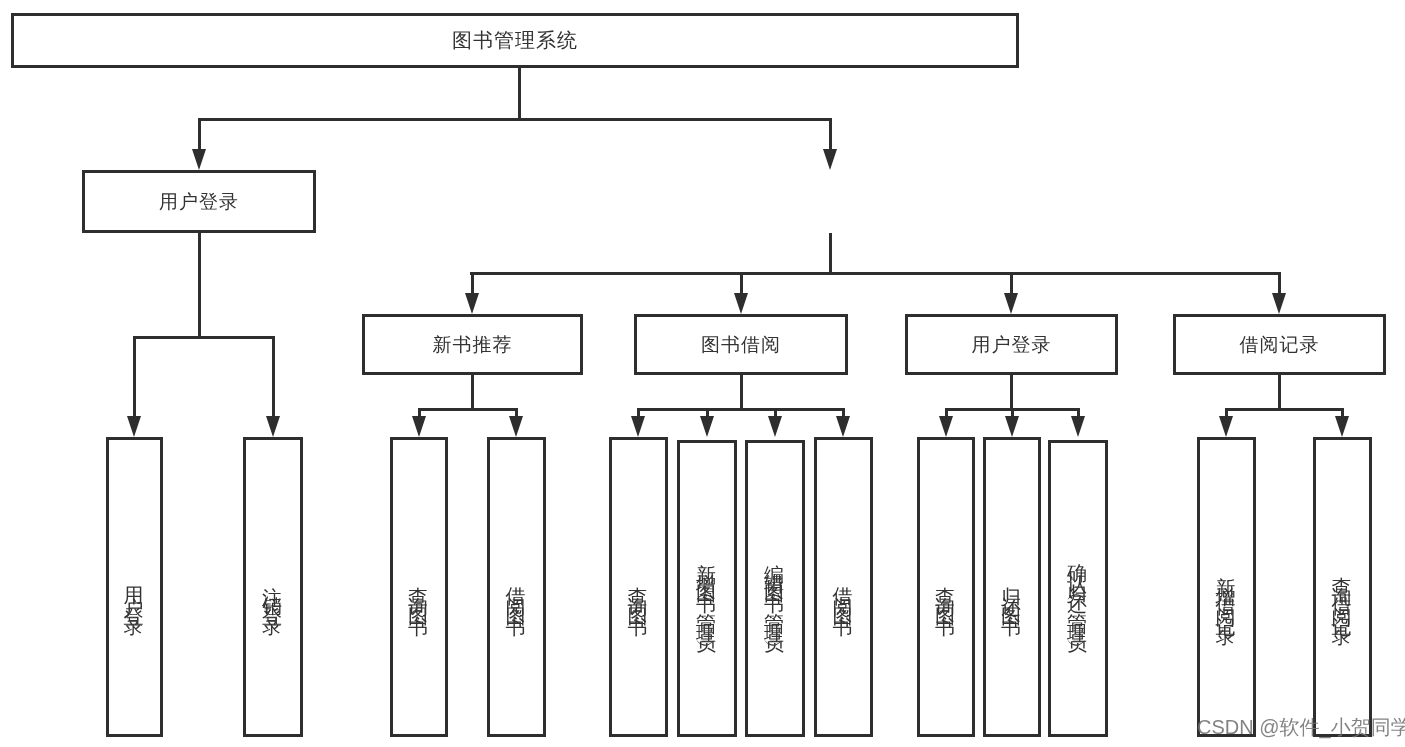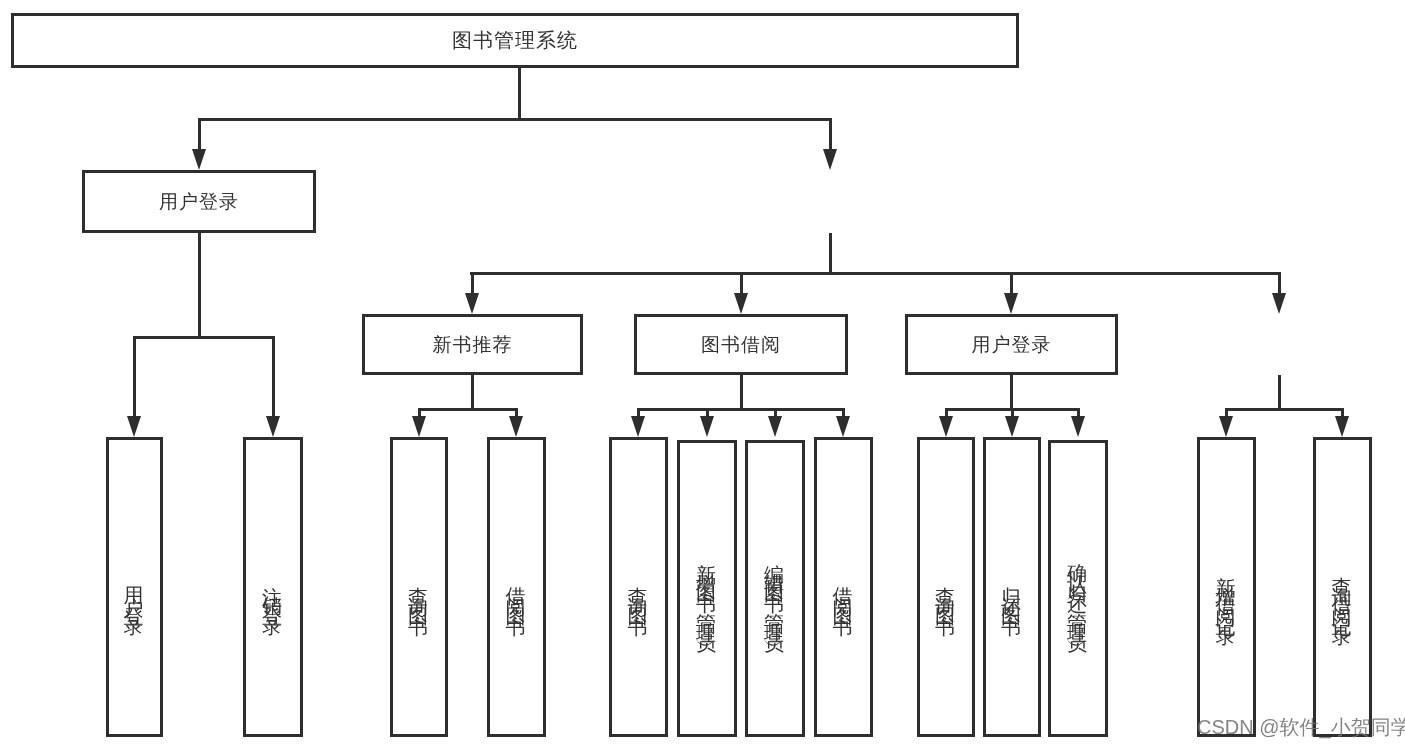--- a/index.html
+++ b/index.html
@@ -65,20 +65,21 @@
   <div class="vl" style="left:740px;top:272px;height:22px;"></div>
   <div class="ah" style="left:734px;top:293px;"></div>
   <div class="vl" style="left:1010px;top:272px;height:22px;"></div>
   <div class="ah" style="left:1004px;top:293px;"></div>
   <div class="vl" style="left:1278px;top:272px;height:22px;"></div>
   <div class="ah" style="left:1272px;top:293px;"></div>
 
   <div class="box" style="left:634px;top:314px;width:214px;height:61px;">图书借阅</div>
   <div class="box" style="left:362px;top:314px;width:221px;height:61px;">新书推荐</div>
   <div class="box" style="left:905px;top:314px;width:213px;height:61px;">用户登录</div>
+  <div class="box" style="left:1173px;top:314px;width:213px;height:61px;">借阅记录</div>
 
   <div class="vl" style="left:471px;top:375px;height:33px;"></div>
   <div class="hl" style="left:418px;top:408px;width:100px;"></div>
   <div class="vl" style="left:418px;top:408px;height:10px;"></div>
   <div class="ah" style="left:412px;top:416px;"></div>
   <div class="vl" style="left:515px;top:408px;height:10px;"></div>
   <div class="ah" style="left:509px;top:416px;"></div>
 
   <div class="box vbox" style="left:390px;top:437px;width:58px;height:300px;">查询图书</div>
   <div class="box vbox" style="left:487px;top:437px;width:59px;height:300px;">借阅图书</div>

